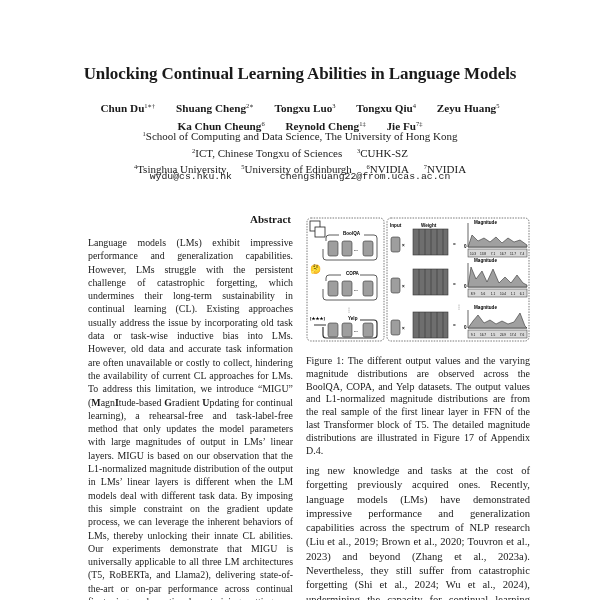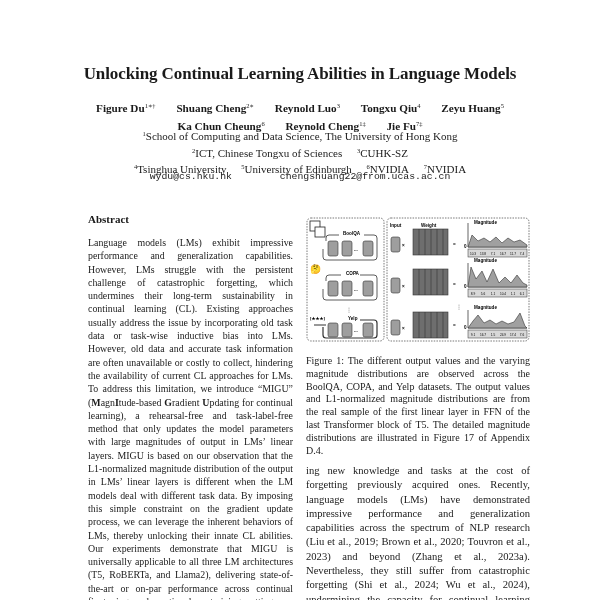--- a/index.html
+++ b/index.html
@@ -11,42 +11,42 @@
              font-size: 11.2px; font-weight: bold; line-height: 15px; }
   .authors .au { margin: 0 9px; white-space: nowrap; }
   .authors sup { font-weight: normal; font-size: 6.5px; vertical-align: 4px; }
   .affils { position: absolute; left: 0; top: 127px; width: 600px; text-align: center;
             font-size: 11px; line-height: 14.5px; }
   .affils .af { margin: 0 6px; white-space: nowrap; }
   .affils sup { font-size: 6.5px; vertical-align: 4px; }
   .emails { position: absolute; left: 0; top: 171px; width: 600px; text-align: center;
             font-family: "Liberation Mono", "DejaVu Sans Mono", monospace; font-size: 9.8px; }
   .emails span { margin: 0 21px; }
-  .abs-head { position: absolute; left: 88px; top: 213px; width: 203px; text-align: left;
+  .abs-head { position: absolute; left: 88px; top: 213px; width: 203px; text-align: right;
               font-weight: bold; font-size: 11px; }
   .abs-body { position: absolute; left: 88px; top: 236px; width: 205px;
               font-size: 9.9px; line-height: 13.3px; text-align: justify; hyphens: auto; }
   .abs-body b { font-weight: bold; }
   .fig { position: absolute; left: 306px; top: 217px; width: 224px; height: 125px; }
   .cap { position: absolute; left: 306px; top: 355px; width: 224px;
          font-size: 10px; line-height: 12.8px; text-align: justify; }
   .body2 { position: absolute; left: 306px; top: 464px; width: 224px;
            font-size: 10.6px; line-height: 14.3px; text-align: justify; }
   .lbl { font-family: "Liberation Sans", "DejaVu Sans", sans-serif; font-size: 4.6px; font-weight: bold; }
 </style>
 </head>
 <body>
 
 <div class="title">Unlocking Continual Learning Abilities in Language Models</div>
 
 <div class="authors">
   <div>
-    <span class="au"><span>Figure Du</span><sup>1∗†</sup></span>
+    <span class="au"><span>Chun Du</span><sup>1∗†</sup></span>
     <span class="au"><span>Shuang Cheng</span><sup>2∗</sup></span>
-    <span class="au"><span>Reynold Luo</span><sup>3</sup></span>
+    <span class="au"><span>Tongxu Luo</span><sup>3</sup></span>
     <span class="au"><span>Tongxu Qiu</span><sup>4</sup></span>
     <span class="au"><span>Zeyu Huang</span><sup>5</sup></span>
   </div>
   <div>
     <span class="au"><span>Ka Chun Cheung</span><sup>6</sup></span>
     <span class="au"><span>Reynold Cheng</span><sup>1‡</sup></span>
     <span class="au"><span>Jie Fu</span><sup>7‡</sup></span>
   </div>
 </div>
 

